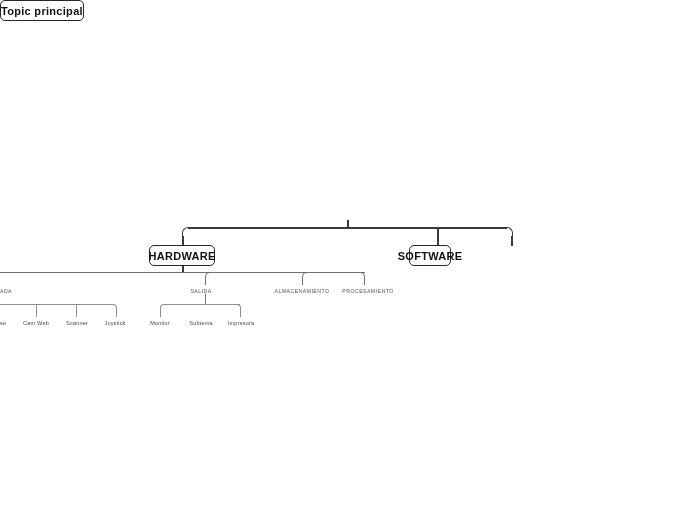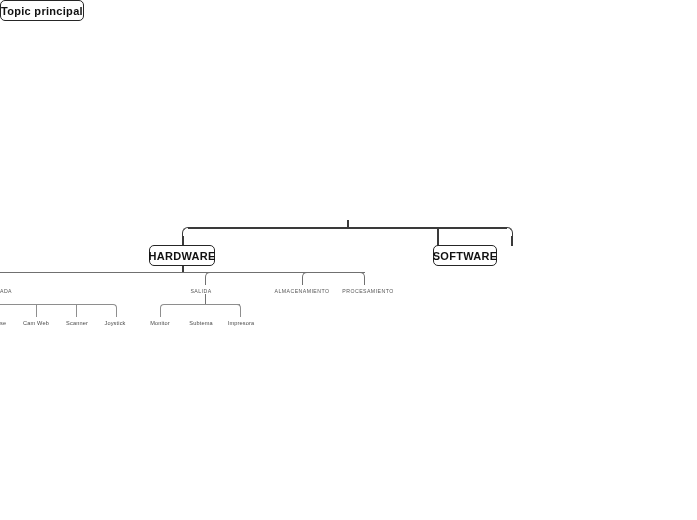--- a/index.html
+++ b/index.html
@@ -52,21 +52,21 @@
 
   .node-l1 {
     height: 21px;
     font-size: 11px;
     border-width: 1.5px;
     border-radius: 5px;
     letter-spacing: 0.3px;
   }
 
   .node-hardware { left: 149px; top: 245px; width: 66px; }
-  .node-software { left: 433px; top: 245px; width: 64px; }
+  .node-software { left: 409px; top: 245px; width: 42px; }
 
   
   .label {
     position: absolute;
     color: #4a4a4a;
     white-space: nowrap;
     z-index: 4;
   }
   .label-l2 {
     font-size: 5.2px;

